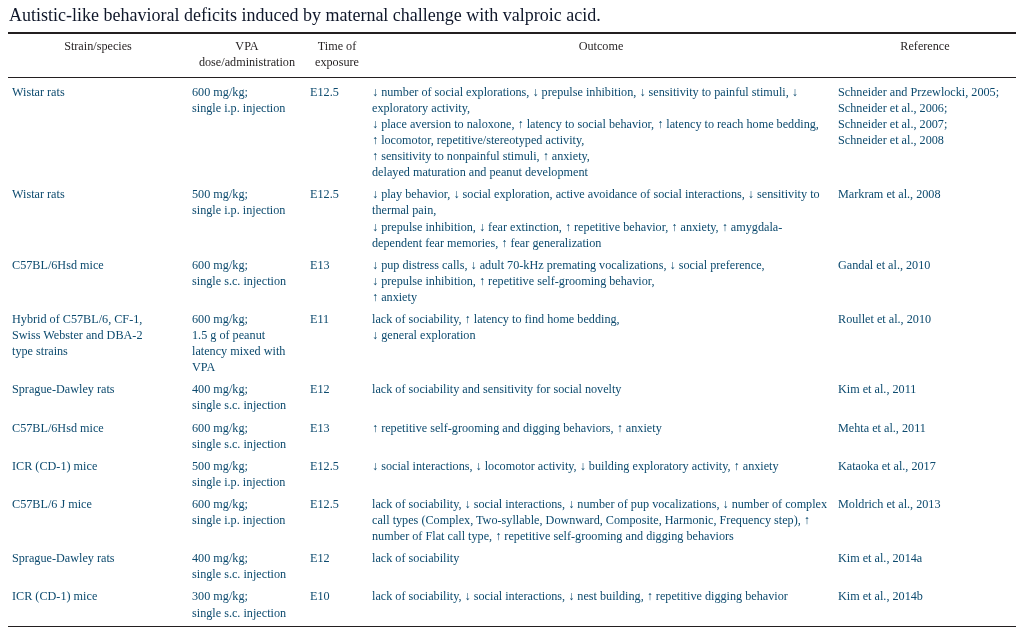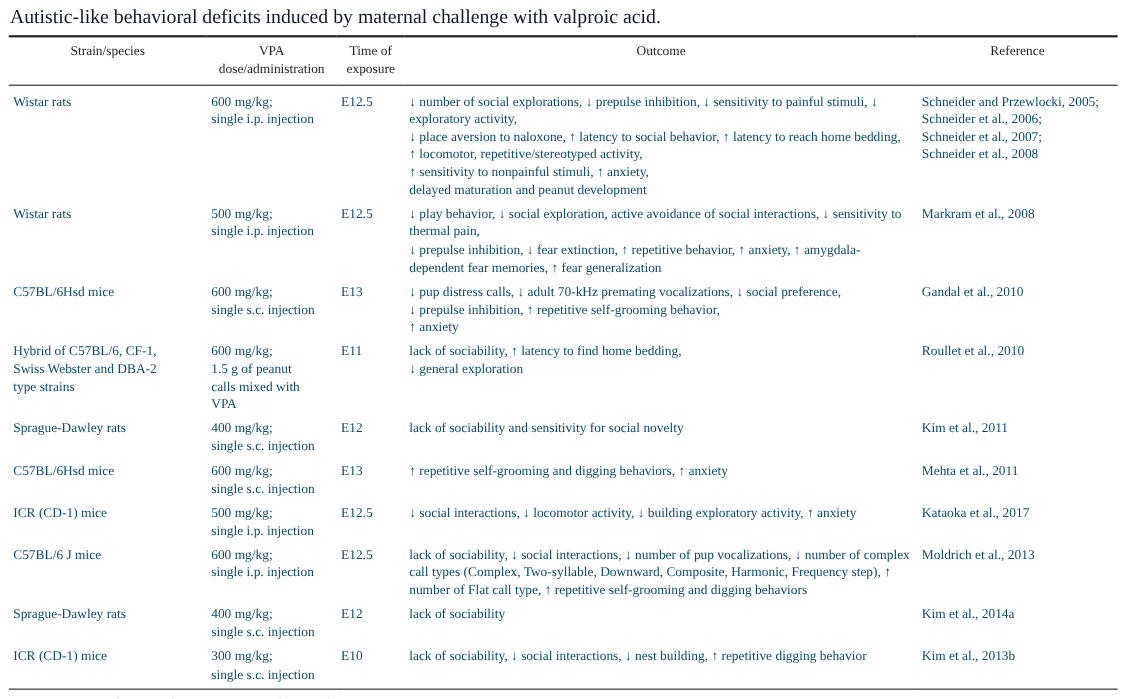--- a/index.html
+++ b/index.html
@@ -183,21 +183,21 @@
         </tr>
         <tr>
           <td>
             <span class="out-line">Hybrid of C57BL/6, CF-1,</span>
             <span class="out-line">Swiss Webster and DBA-2</span>
             <span class="out-line">type strains</span>
           </td>
           <td>
             <span class="out-line">600 mg/kg;</span>
             <span class="out-line">1.5 g of peanut</span>
-            <span class="out-line">calls mixed with</span>
+            <span class="out-line">latency mixed with</span>
             <span class="out-line">VPA</span>
           </td>
           <td>
             <span class="out-line">E11</span>
           </td>
           <td>
             <span class="out-line">lack of sociability, ↑ latency to find home bedding,</span>
             <span class="out-line">↓ general exploration</span>
           </td>
           <td class="ref">
@@ -302,21 +302,21 @@
             <span class="out-line">300 mg/kg;</span>
             <span class="out-line">single s.c. injection</span>
           </td>
           <td>
             <span class="out-line">E10</span>
           </td>
           <td>
             <span class="out-line">lack of sociability, ↓ social interactions, ↓ nest building, ↑ repetitive digging behavior</span>
           </td>
           <td class="ref">
-            <span class="ref-line">Kim et al., 2013b</span>
+            <span class="ref-line">Kim et al., 2014b</span>
           </td>
         </tr>
       </tbody>
   </table>
 
   <div class="table-note">i.p. = intraperitoneal; s.c. = subcutaneous; E = embryonic day.</div>
 
 </div>
 
 </body></html>

